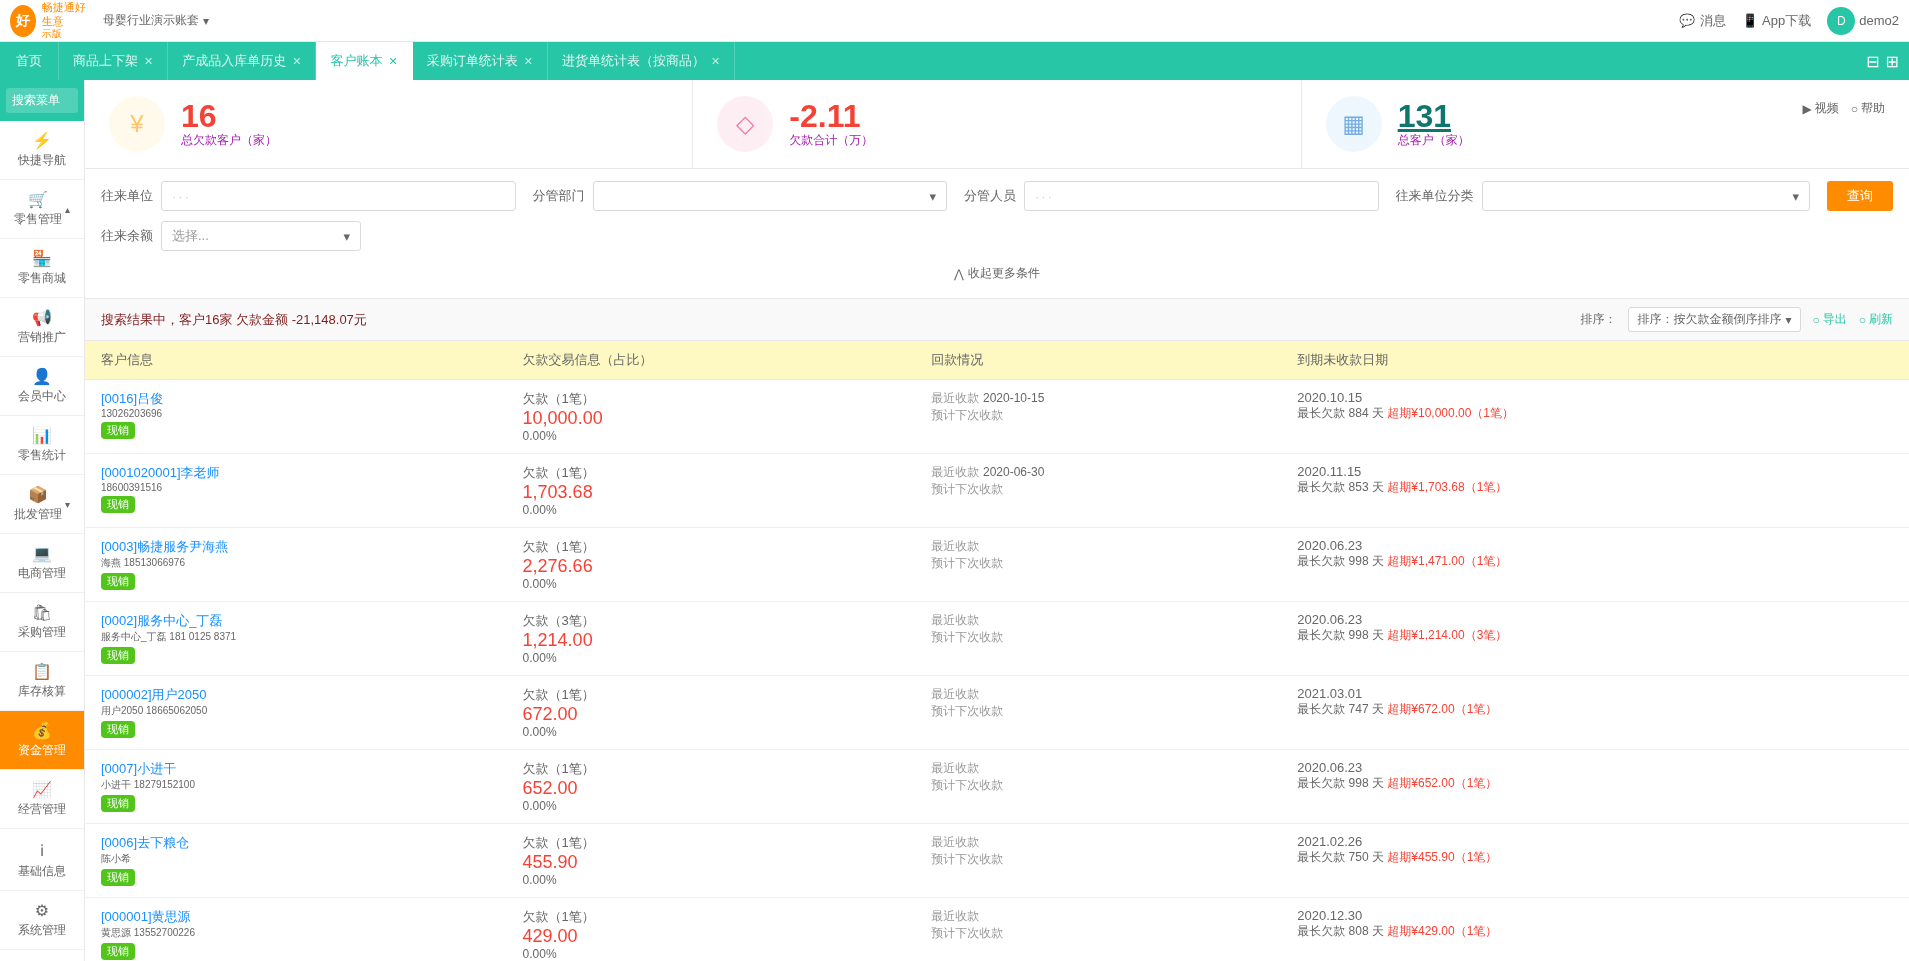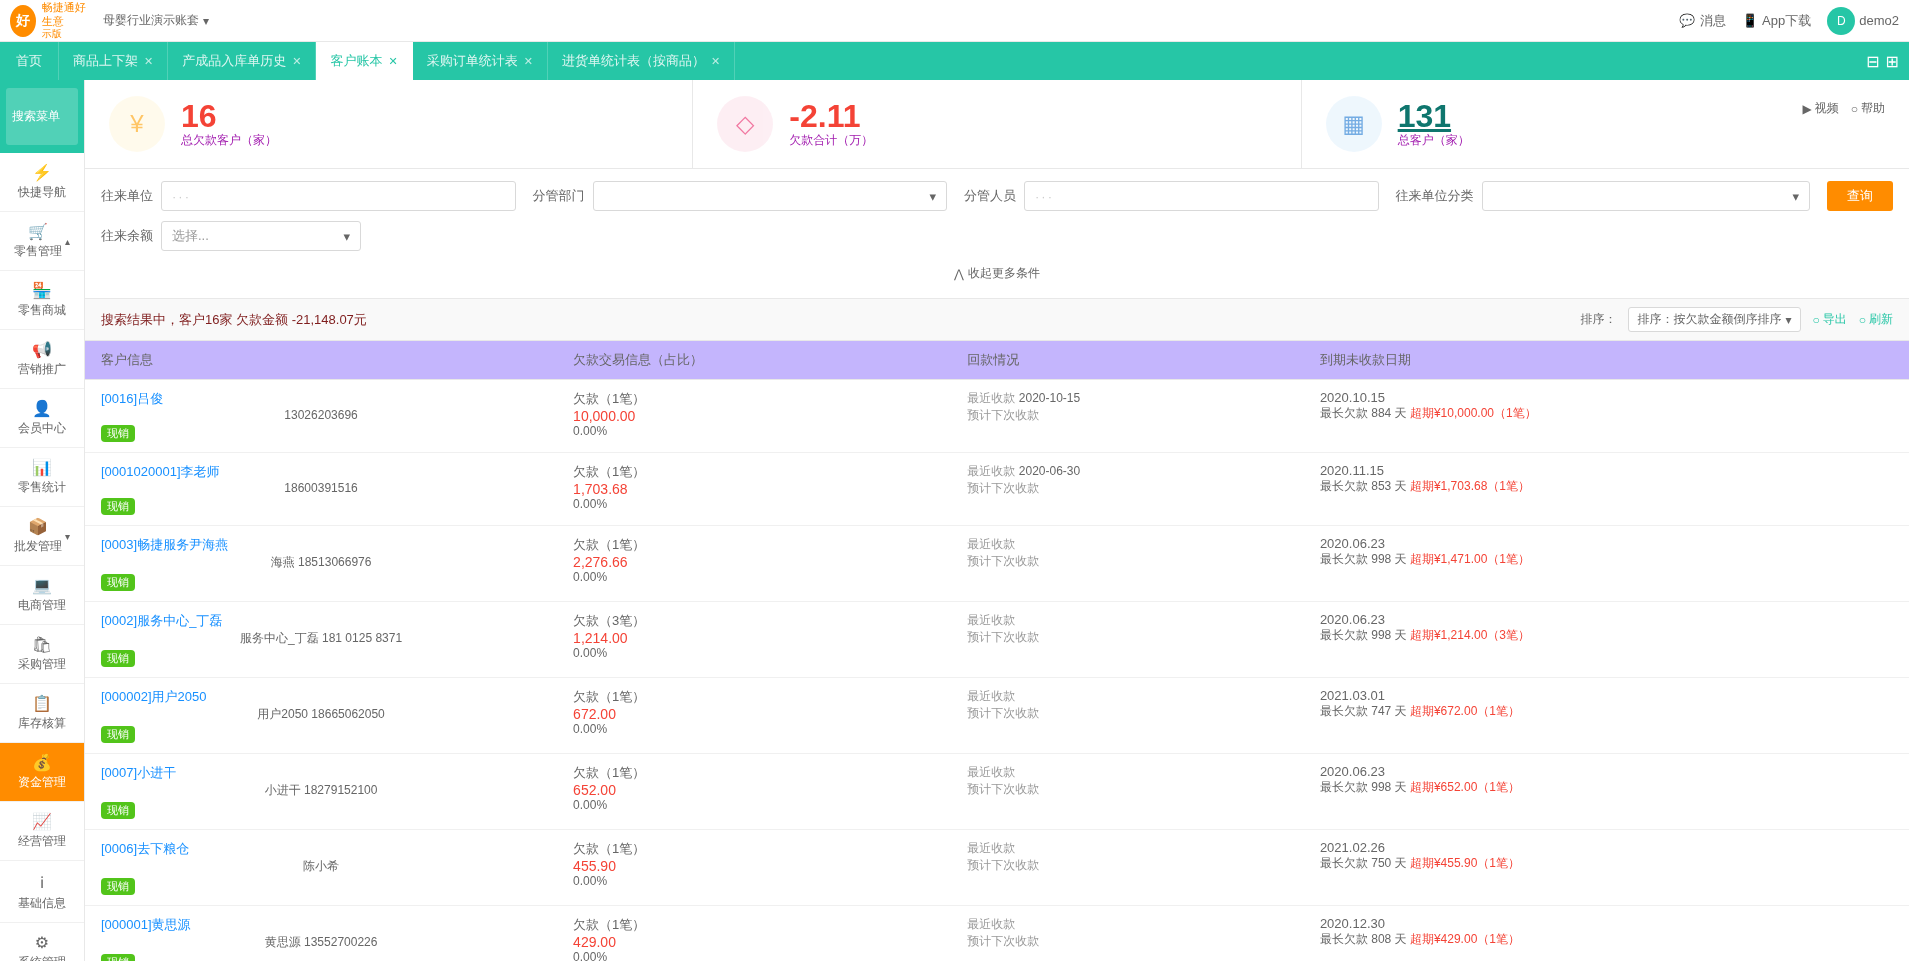--- a/index.html
+++ b/index.html
@@ -23,21 +23,21 @@
     .tab-item.home { padding: 0 16px; font-size: 13px; }
     .tab-bar-end { margin-left: auto; display: flex; align-items: center; gap: 6px; padding-right: 10px; }
     .tab-bar-end span { color: #fff; font-size: 16px; cursor: pointer; }
 
     
     .main-layout { display: flex; height: calc(961px - 42px - 38px); }
 
     
     .sidebar { width: 85px; background: #fff; border-right: 1px solid #e8e8e8; display: flex; flex-direction: column; overflow-y: auto; }
     .sidebar-search { padding: 8px 6px; background: #26c6a6; }
-    .sidebar-search-btn { width: 100%; background: rgba(255,255,255,0.2); border: none; border-radius: 3px; color: #fff; font-size: 12px; padding: 20px 6px; cursor: pointer; text-align: left; }
+    .sidebar-search-btn { width: 100%; background: rgba(255,255,255,0.2); border: none; border-radius: 3px; color: #fff; font-size: 12px; padding: 4px 6px; cursor: pointer; text-align: left; }
     .sidebar-nav { display: flex; flex-direction: column; }
     .sidebar-nav-item { padding: 10px 6px; text-align: center; font-size: 12px; color: #666; cursor: pointer; border-bottom: 1px solid #f0f0f0; }
     .sidebar-nav-item.active { background: #ff8c00; color: #fff; }
     .sidebar-nav-item .nav-icon { font-size: 16px; margin-bottom: 2px; }
     .sidebar-nav-item.has-arrow { display: flex; align-items: center; justify-content: center; gap: 3px; }
 
     
     .content { flex: 1; overflow: auto; display: flex; flex-direction: column; }
 
     
@@ -69,29 +69,29 @@
     .results-bar { display: flex; align-items: center; justify-content: space-between; padding: 8px 16px; background: #f9f9f9; border-bottom: 1px solid #e8e8e8; }
     .results-info { font-size: 13px; color: #666; }
     .results-info span { color: #7f1d1d; }
     .results-actions { display: flex; align-items: center; gap: 12px; font-size: 12px; color: #666; }
     .sort-select { border: 1px solid #d9d9d9; border-radius: 3px; padding: 3px 8px; font-size: 12px; cursor: pointer; background: #fff; display: flex; align-items: center; gap: 4px; }
     .action-btn { display: flex; align-items: center; gap: 3px; cursor: pointer; color: #26c6a6; }
 
     
     .table-container { flex: 1; overflow: auto; background: #fff; }
     table { width: 100%; border-collapse: collapse; }
-    thead tr { background: #c4b5fd; }
+    thead tr { background: #fef9c3; }
     th { padding: 10px 16px; text-align: left; font-size: 13px; color: #666; font-weight: normal; border-bottom: 1px solid #e8e8e8; white-space: nowrap; }
     .table-row { border-bottom: 1px solid #f0f0f0; }
     td { padding: 10px 16px; vertical-align: top; font-size: 13px; }
     .customer-name { color: #1890ff; cursor: pointer; font-size: 13px; }
-    .customer-phone { color: #666; font-size: 12px; text-align: center; }
+    .customer-phone { color: #666; font-size: 10px; }
     .tag { display: inline-block; padding: 1px 6px; border-radius: 4px; font-size: 11px; margin-top: 3px; }
     .tag.green { background: #52c41a; color: #fff; }
-    .debt-amount { color: #f44336; font-size: 14px; font-weight: 500; }
+    .debt-amount { color: #f44336; font-size: 18px; font-weight: 500; }
     .debt-count { color: #666; font-size: 13px; }
     .debt-ratio { color: #666; font-size: 12px; }
     .recovery-date { color: #666; font-size: 12px; }
     .recovery-label { color: #999; font-size: 12px; }
     .overdue-days { color: #666; font-size: 12px; }
     .overdue-amount { color: #f44336; font-size: 12px; cursor: pointer; }
     .due-date { color: #666; font-size: 13px; }
   </style>
 </head>
 <body>

